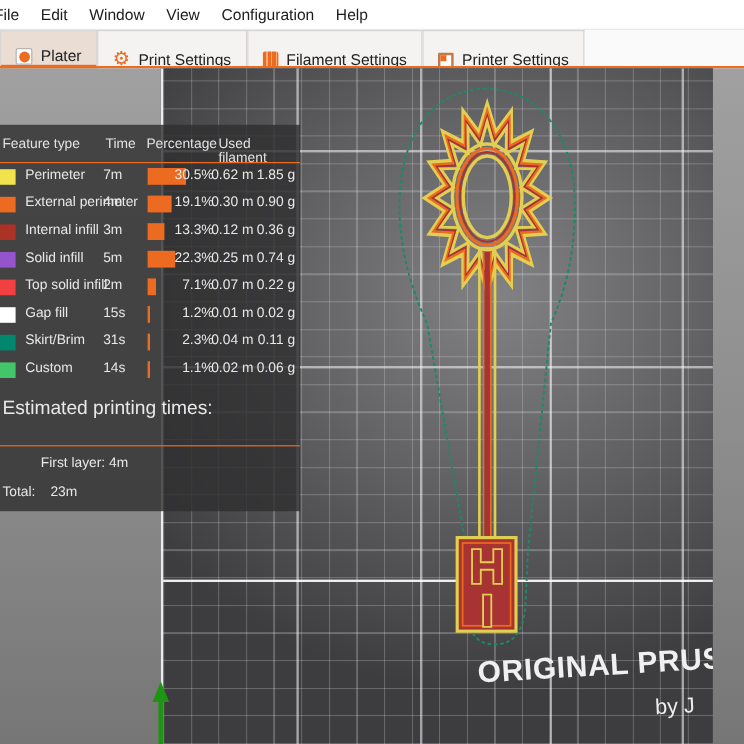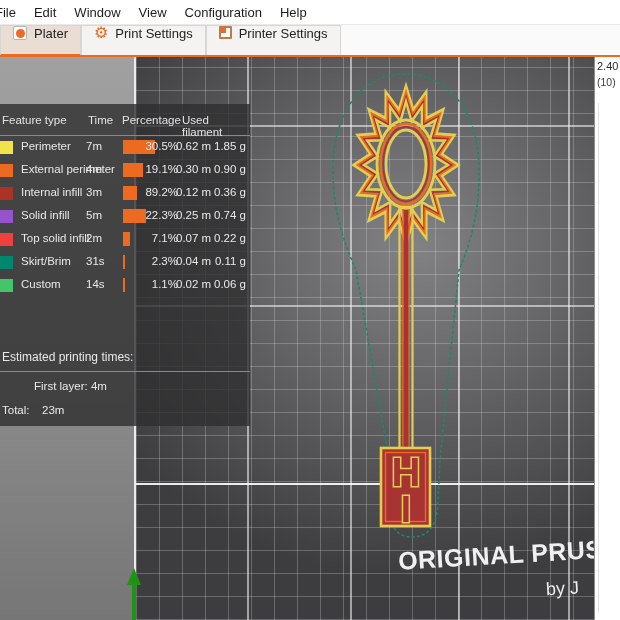--- a/index.html
+++ b/index.html
@@ -7,21 +7,21 @@
               font-family:"Liberation Sans", sans-serif; }
 
   
   .menubar { height:25px; background:#ffffff; display:flex; align-items:center;
              gap:18px; padding-left:0; margin-left:-5px; border-bottom:1px solid #e9e9e9; }
   .menubar span { font-size:13px; color:#1c1c1c; white-space:nowrap; }
 
   
   .tabbar { position:relative; height:32px; background:#fbfafa; display:flex; align-items:stretch; }
   .tabbar .underline { position:absolute; left:0; right:0; bottom:0; height:2px; background:#ed6b21; }
-  .tab { display:flex; align-items:flex-start; gap:7px; padding:0 12px; font-size:13px; color:#222;
+  .tab { display:flex; align-items:flex-end; gap:7px; padding:0 12px; font-size:13px; color:#222;
          background:#f4f3f2; border:1px solid #d8d5d2; border-bottom:none; }
   .tab.active { background:#e9ddd4; border-bottom:3px solid #ed6b21; }
   .icon-plater { width:14px; height:14px; background:#fff; border:1px solid #b5b5b5; border-radius:2px;
                  display:flex; align-items:center; justify-content:center; }
   .icon-plater i { display:block; width:9px; height:9px; border-radius:50%; background:#ed6b21; }
   .icon-gear { color:#ed6b21; font-size:16px; line-height:14px; font-style:normal; }
   .icon-filament { width:13px; height:14px;
                    background:repeating-linear-gradient(90deg,#ed6b21 0 3px,#f8aa74 3px 4px);
                    border-radius:2px; }
   .icon-printer { width:13px; height:13px; border:2px solid #c07a4a; border-radius:1px; position:relative; background:#fff; }
@@ -69,21 +69,21 @@
 
   .p-row { position:relative; height:23px; }
   .swatch { position:absolute; left:0; top:5px; width:13px; height:13px; }
   .r-label { position:absolute; left:21px; top:4px; white-space:nowrap; }
   .r-time  { position:absolute; left:86px; top:4px; width:27px; text-align:left; }
   .r-bar   { position:absolute; left:123px; top:4px; height:14px; background:#ed6b21; }
   .r-pct   { position:absolute; left:138px; top:4px; width:40px; text-align:right; }
   .r-len   { position:absolute; left:176px; top:4px; width:36px; text-align:left; }
   .r-wgt   { position:absolute; left:212px; top:4px; width:34px; text-align:right; }
 
-  .p-est-title { position:absolute; left:2px; top:246px; font-size:12px; }
+  .p-est-title { position:absolute; left:2px; top:228px; font-size:16px; }
   .p-est-line  { position:absolute; left:0; right:0; top:267px; height:1px; background:#ed6b21; }
   .p-first { position:absolute; left:2px; top:276px;padding-left:32px; }
   .p-total-label { position:absolute; left:2px; top:300px; }
   .p-total-value { position:absolute; left:42px; top:300px; }
 
   
   .slider { position:absolute; right:0; top:0; bottom:0; width:26px; background:#ffffff;
             border-left:1px solid #8f8f8f; }
   .slider .z { margin:3px 0 0 2px; font-size:11px; color:#2b2b2b; white-space:nowrap; }
   .slider .layer { margin:4px 0 0 2px; font-size:10.5px; color:#3d3d3d; white-space:nowrap; }
@@ -106,20 +106,24 @@
     <span class="icon-plater">
         <i></i>
       </span>
     <span>Plater</span>
   </div>
   <div class="tab">
     <i class="icon-gear">⚙</i>
     <span>Print Settings</span>
   </div>
   <div class="tab">
+    <span class="icon-filament"></span>
+    <span>Filament Settings</span>
+  </div>
+  <div class="tab">
     <span class="icon-printer">
         <i></i>
       </span>
     <span>Printer Settings</span>
   </div>
   <div class="underline"></div>
 </div>
 
 <div class="viewport">
 
@@ -194,41 +198,50 @@
           <div class="r-bar" style="width: 20.055px;"></div>
           <div class="r-pct">19.1%</div>
           <div class="r-len">0.30 m</div>
           <div class="r-wgt">0.90 g</div>
         </div>
         <div class="p-row">
           <div class="swatch" style="background: rgb(172, 50, 37);"></div>
           <div class="r-label">Internal infill</div>
           <div class="r-time">3m</div>
           <div class="r-bar" style="width: 13.965px;"></div>
-          <div class="r-pct">89.2%</div>
+          <div class="r-pct">13.3%</div>
           <div class="r-len">0.12 m</div>
           <div class="r-wgt">0.36 g</div>
         </div>
         <div class="p-row">
           <div class="swatch" style="background: rgb(150, 84, 204);"></div>
           <div class="r-label">Solid infill</div>
           <div class="r-time">5m</div>
           <div class="r-bar" style="width: 23.415px;"></div>
           <div class="r-pct">22.3%</div>
           <div class="r-len">0.25 m</div>
           <div class="r-wgt">0.74 g</div>
         </div>
         <div class="p-row">
           <div class="swatch" style="background: rgb(240, 64, 64);"></div>
           <div class="r-label">Top solid infill</div>
           <div class="r-time">2m</div>
           <div class="r-bar" style="width: 7.455px;"></div>
           <div class="r-pct">7.1%</div>
           <div class="r-len">0.07 m</div>
           <div class="r-wgt">0.22 g</div>
+        </div>
+        <div class="p-row">
+          <div class="swatch" style="background: rgb(255, 255, 255);"></div>
+          <div class="r-label">Gap fill</div>
+          <div class="r-time">15s</div>
+          <div class="r-bar" style="width: 1.5px;"></div>
+          <div class="r-pct">1.2%</div>
+          <div class="r-len">0.01 m</div>
+          <div class="r-wgt">0.02 g</div>
         </div>
         <div class="p-row">
           <div class="swatch" style="background: rgb(0, 135, 110);"></div>
           <div class="r-label">Skirt/Brim</div>
           <div class="r-time">31s</div>
           <div class="r-bar" style="width: 2.415px;"></div>
           <div class="r-pct">2.3%</div>
           <div class="r-len">0.04 m</div>
           <div class="r-wgt">0.11 g</div>
         </div>
@@ -245,19 +258,14 @@
     <div class="p-est-title">Estimated printing times:</div>
     <div class="p-est-line"></div>
     <div class="p-first">
       <span>First layer:</span>
       <span>4m</span>
     </div>
     <div class="p-total-label">Total:</div>
     <div class="p-total-value">23m</div>
   </div>
 
-  <div class="slider">
-    <div class="z">2.40</div>
-    <div class="layer">(10)</div>
-    <div class="groove"></div>
-  </div>
 
 </div>
 
 </body></html>

